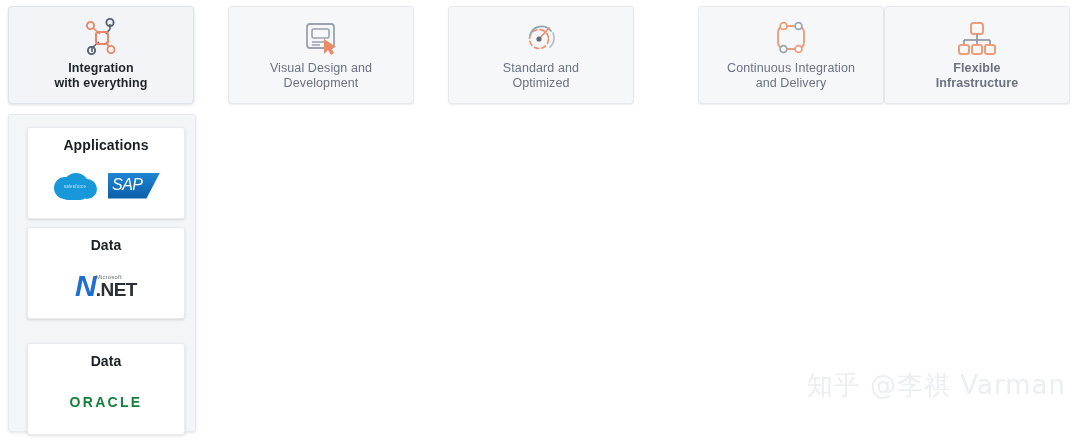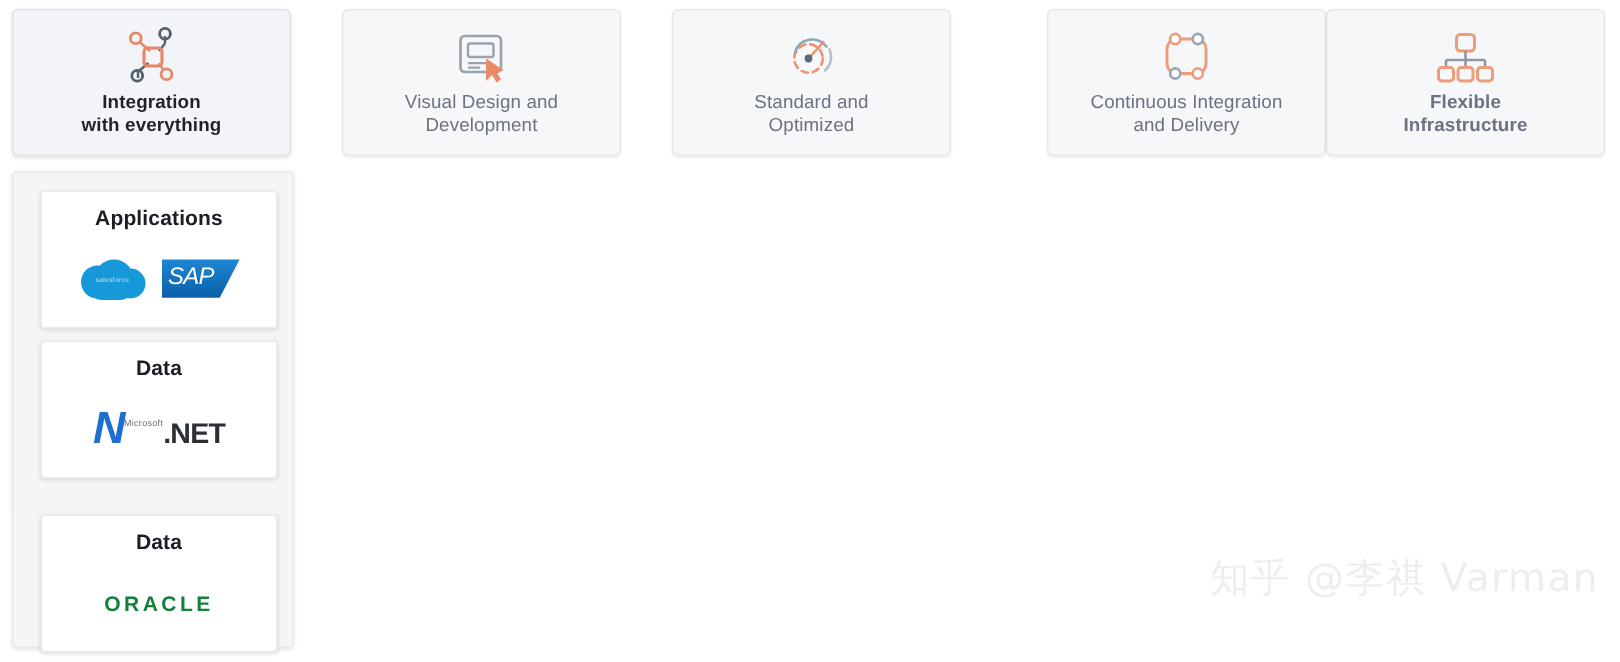--- a/index.html
+++ b/index.html
@@ -162,21 +162,21 @@
   }
   .logo-net .mark {
     font-size: 30px;
     font-weight: 700;
     font-style: italic;
     line-height: 26px;
     color: #1f6fd0;
     letter-spacing: -4px;
     font-family: "Liberation Sans", sans-serif;
   }
-  .logo-net .wordwrap { display: flex; line-height: 1; }
+  .logo-net .wordwrap { display: flex; flex-direction: column; line-height: 1; }
   .logo-net .ms { font-size: 6px; color: #6a6f76; letter-spacing: .2px; }
   .logo-net .net { font-size: 19px; font-weight: 700; color: #2b2f36; letter-spacing: -.5px; line-height: 19px; }
   .logo-sql {
     position: relative;
     width: 56px;
     height: 40px;
   }
   .logo-sql .ms2 { position: absolute; left: 3px; bottom: 12px; font-size: 5px; color: #7b8089; }
   .logo-sql .nm  { position: absolute; left: 2px; bottom: 1px; font-size: 11px; font-weight: 700; color: #4b4f57; letter-spacing: -.2px; }
   .logo-oracle {

